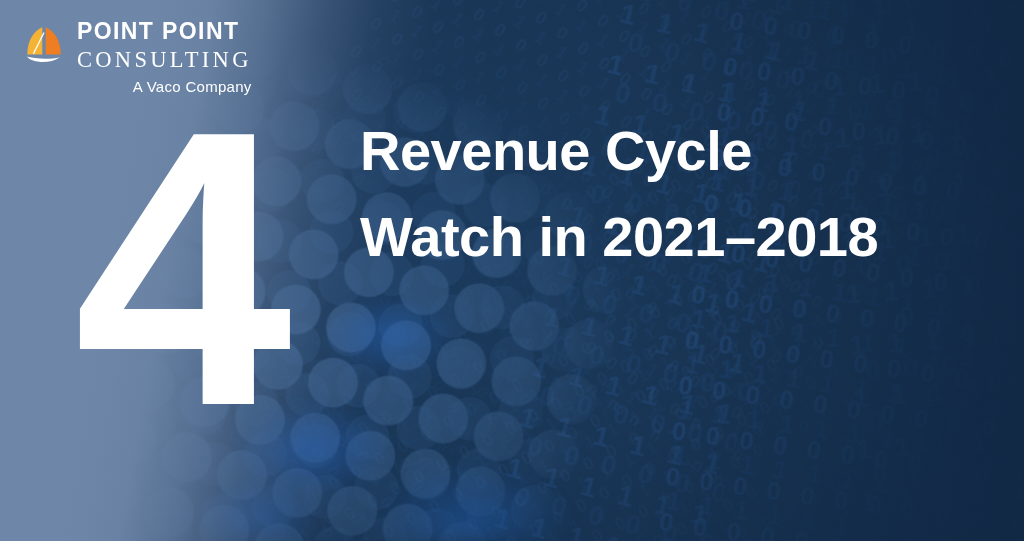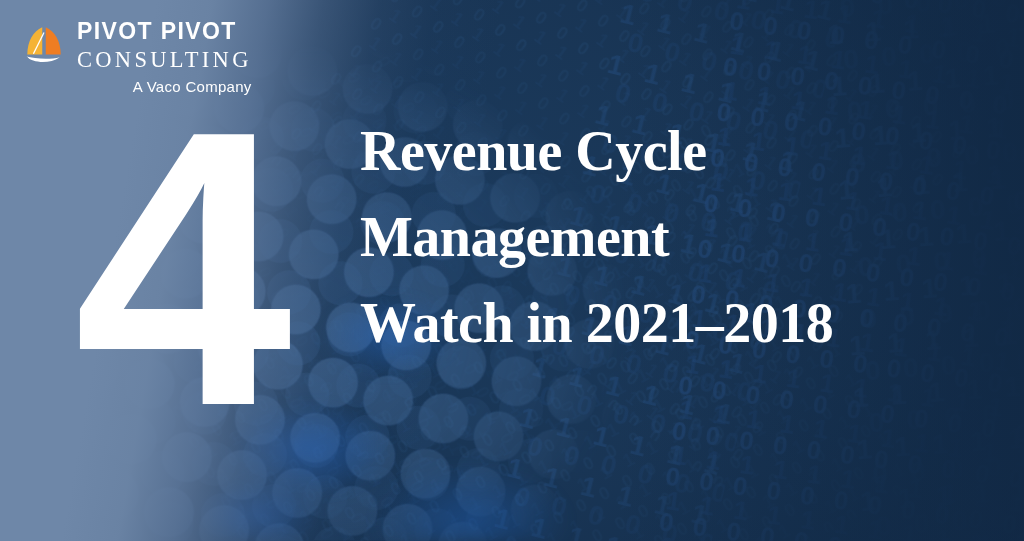--- a/index.html
+++ b/index.html
@@ -152,21 +152,21 @@
     width: 620px;
     z-index: 5;
   }
   .headline-line {
     color: #ffffff;
     font-size: 56px;
     font-weight: 700;
     line-height: 86px;
     letter-spacing: -0.5px;
     white-space: nowrap;
-    font-family: Liberation Serif, serif;
+    font-family: Liberation Sans, sans-serif;
   }
 </style>
 </head>
 <body>
 
 <div class="banner">
 
   <div class="bg-layer bg-base"></div>
 
   <svg class="bg-layer bg-binary" viewBox="0 0 1024 541" preserveAspectRatio="none" xmlns="http://www.w3.org/2000/svg">
@@ -265,27 +265,26 @@
         <path d="M54 12 C74 20 88 44 88 74 L54 74 Z" fill="#ef7d22"></path>
 
         <rect x="46" y="10" width="8" height="66" fill="none"></rect>
 
         <path d="M8 78 C26 94 62 96 86 80 C64 86 30 84 8 78 Z" fill="#ffffff"></path>
 
         <path d="M50 24 L26 72" stroke="#ffffff" stroke-width="3" fill="none"></path>
       </g>
     </svg>
     <div class="logo-text">
-      <span class="logo-line1">PIVOT PIVOT</span>
+      <span class="logo-line1">POINT POINT</span>
       <span class="logo-line2">CONSULTING</span>
       <span class="logo-line3">A Vaco Company</span>
     </div>
   </div>
 
   <div class="big-number">4</div>
 
   <div class="headline">
     <div class="headline-line">Revenue Cycle</div>
-    <div class="headline-line">Management</div>
     <div class="headline-line">Watch in 2021–2018</div>
   </div>
 
 </div>
 
 </body></html>

